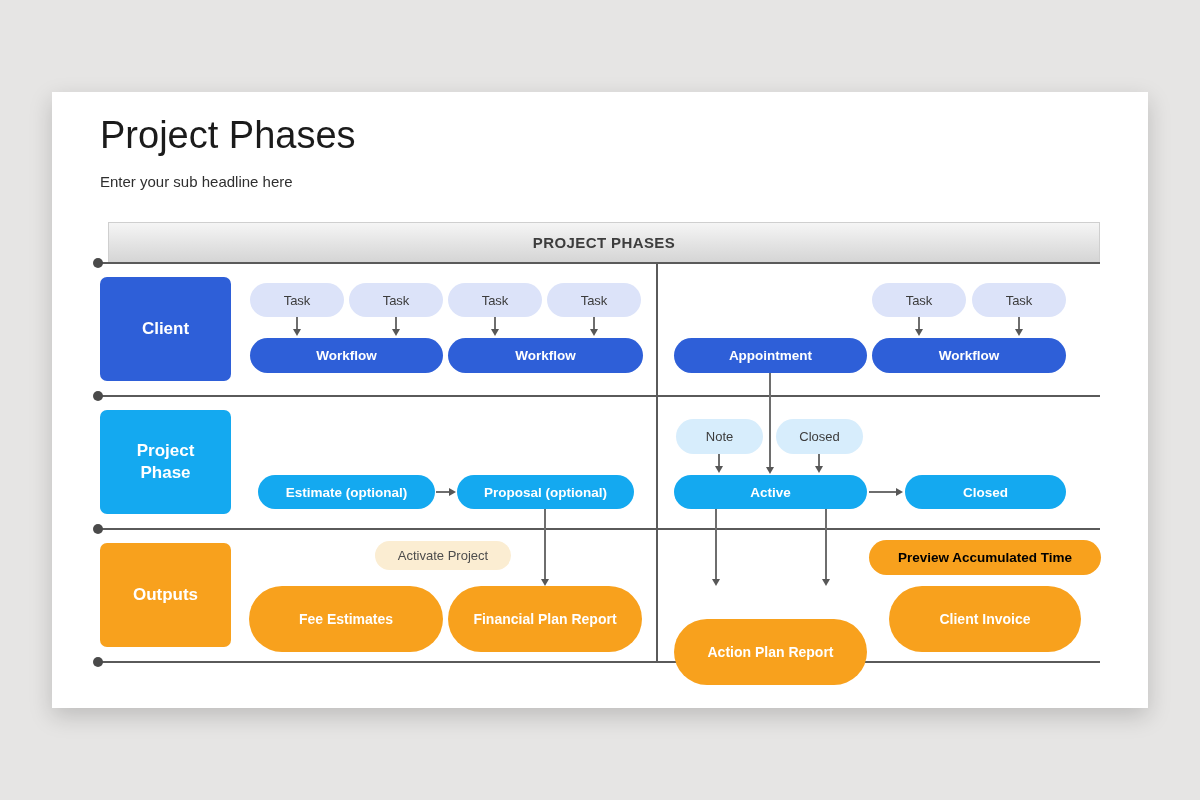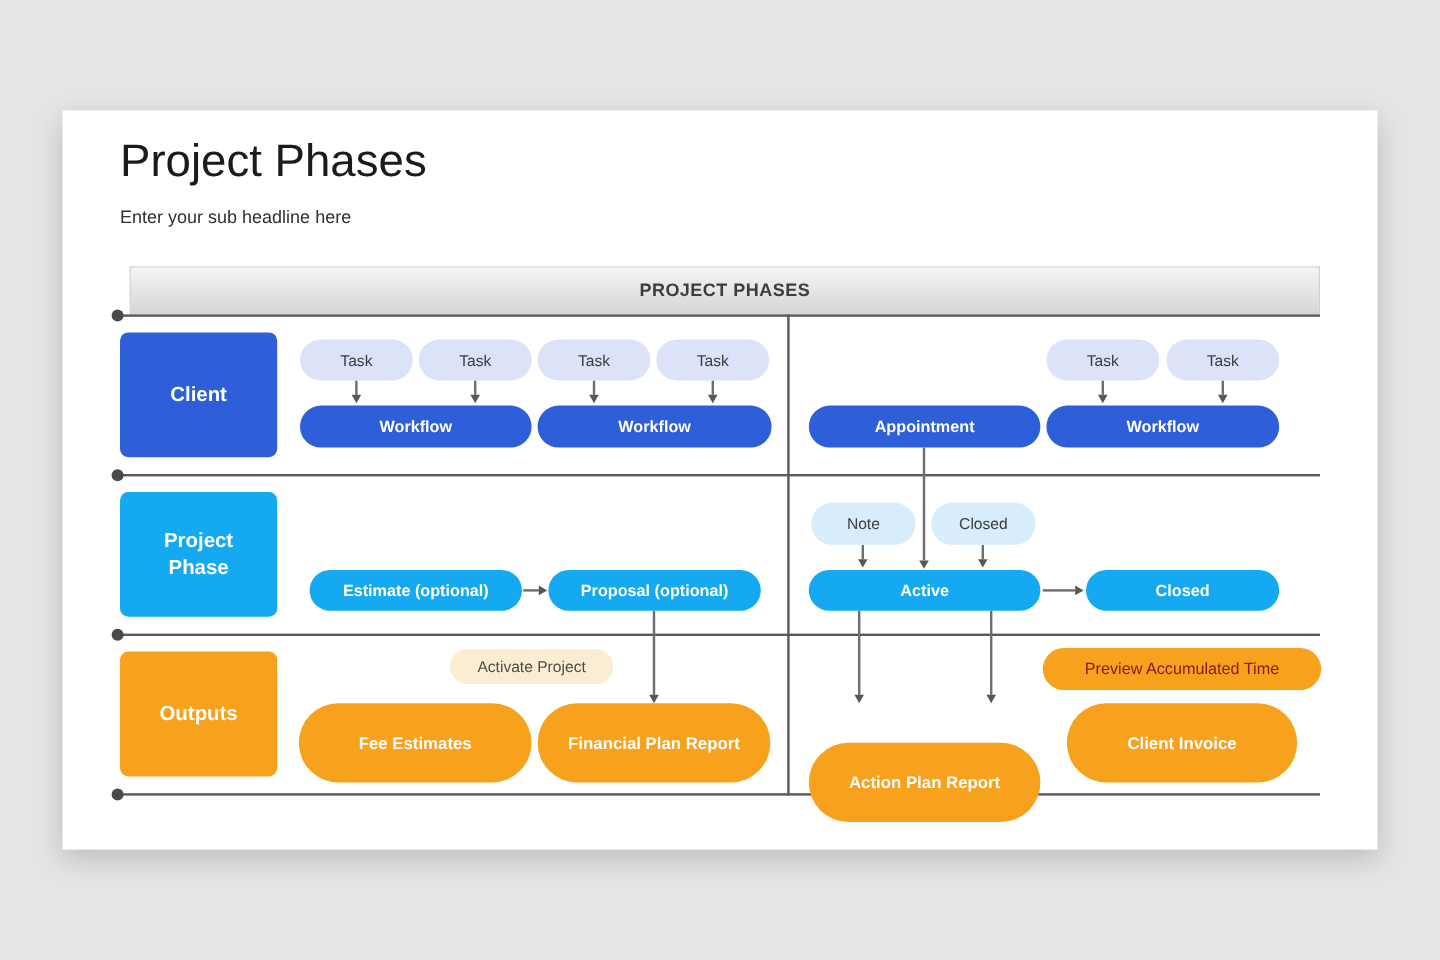--- a/index.html
+++ b/index.html
@@ -43,21 +43,21 @@
 
   .node {
     position:absolute; display:flex; align-items:center; justify-content:center;
     text-align:left; white-space:nowrap;
   }
   .pill-task   { height:34px; border-radius:17px; background:var(--lavender,#dce3f9); color:#3c3c3c; font-size:13px; }
   .pill-blue   { height:35px; border-radius:18px; background:var(--royal-blue,#2e5fd8); color:#fff; font-size:13.5px; font-weight:700; }
   .pill-cyan   { height:34px; border-radius:17px; background:var(--cyan,#14a9f0); color:#fff; font-size:13.5px; font-weight:700; }
   .pill-lblue  { height:35px; border-radius:18px; background:var(--light-blue,#d7edfc); color:#3c3c3c; font-size:13px; }
   .pill-cream  { height:29px; border-radius:15px; background:var(--cream,#fbedd2); color:#4c4c4c; font-size:13px; }
-  .pill-orange { height:35px; border-radius:18px; background:var(--orange,#f8a11d); color:#7f1d1d; font-size:13.5px; font-weight:400; }
+  .pill-orange { height:35px; border-radius:18px; background:var(--orange,#f8a11d); color:#000000; font-size:13.5px; font-weight:700; }
   .pill-big    { height:66px; border-radius:33px; background:var(--orange,#f8a11d); color:#fff; font-size:14px; font-weight:700; }
 
   .arr-v { position:absolute; width:2px; background:#6e6e6e; }
   .arr-v::after {
     content:""; position:absolute; left:50%; transform:translateX(-50%); bottom:-7px;
     width:0; height:0; border-left:4px solid transparent; border-right:4px solid transparent;
     border-top:7px solid #575757;
   }
   .arr-h { position:absolute; height:2px; background:#6e6e6e; }
   .arr-h::after {

